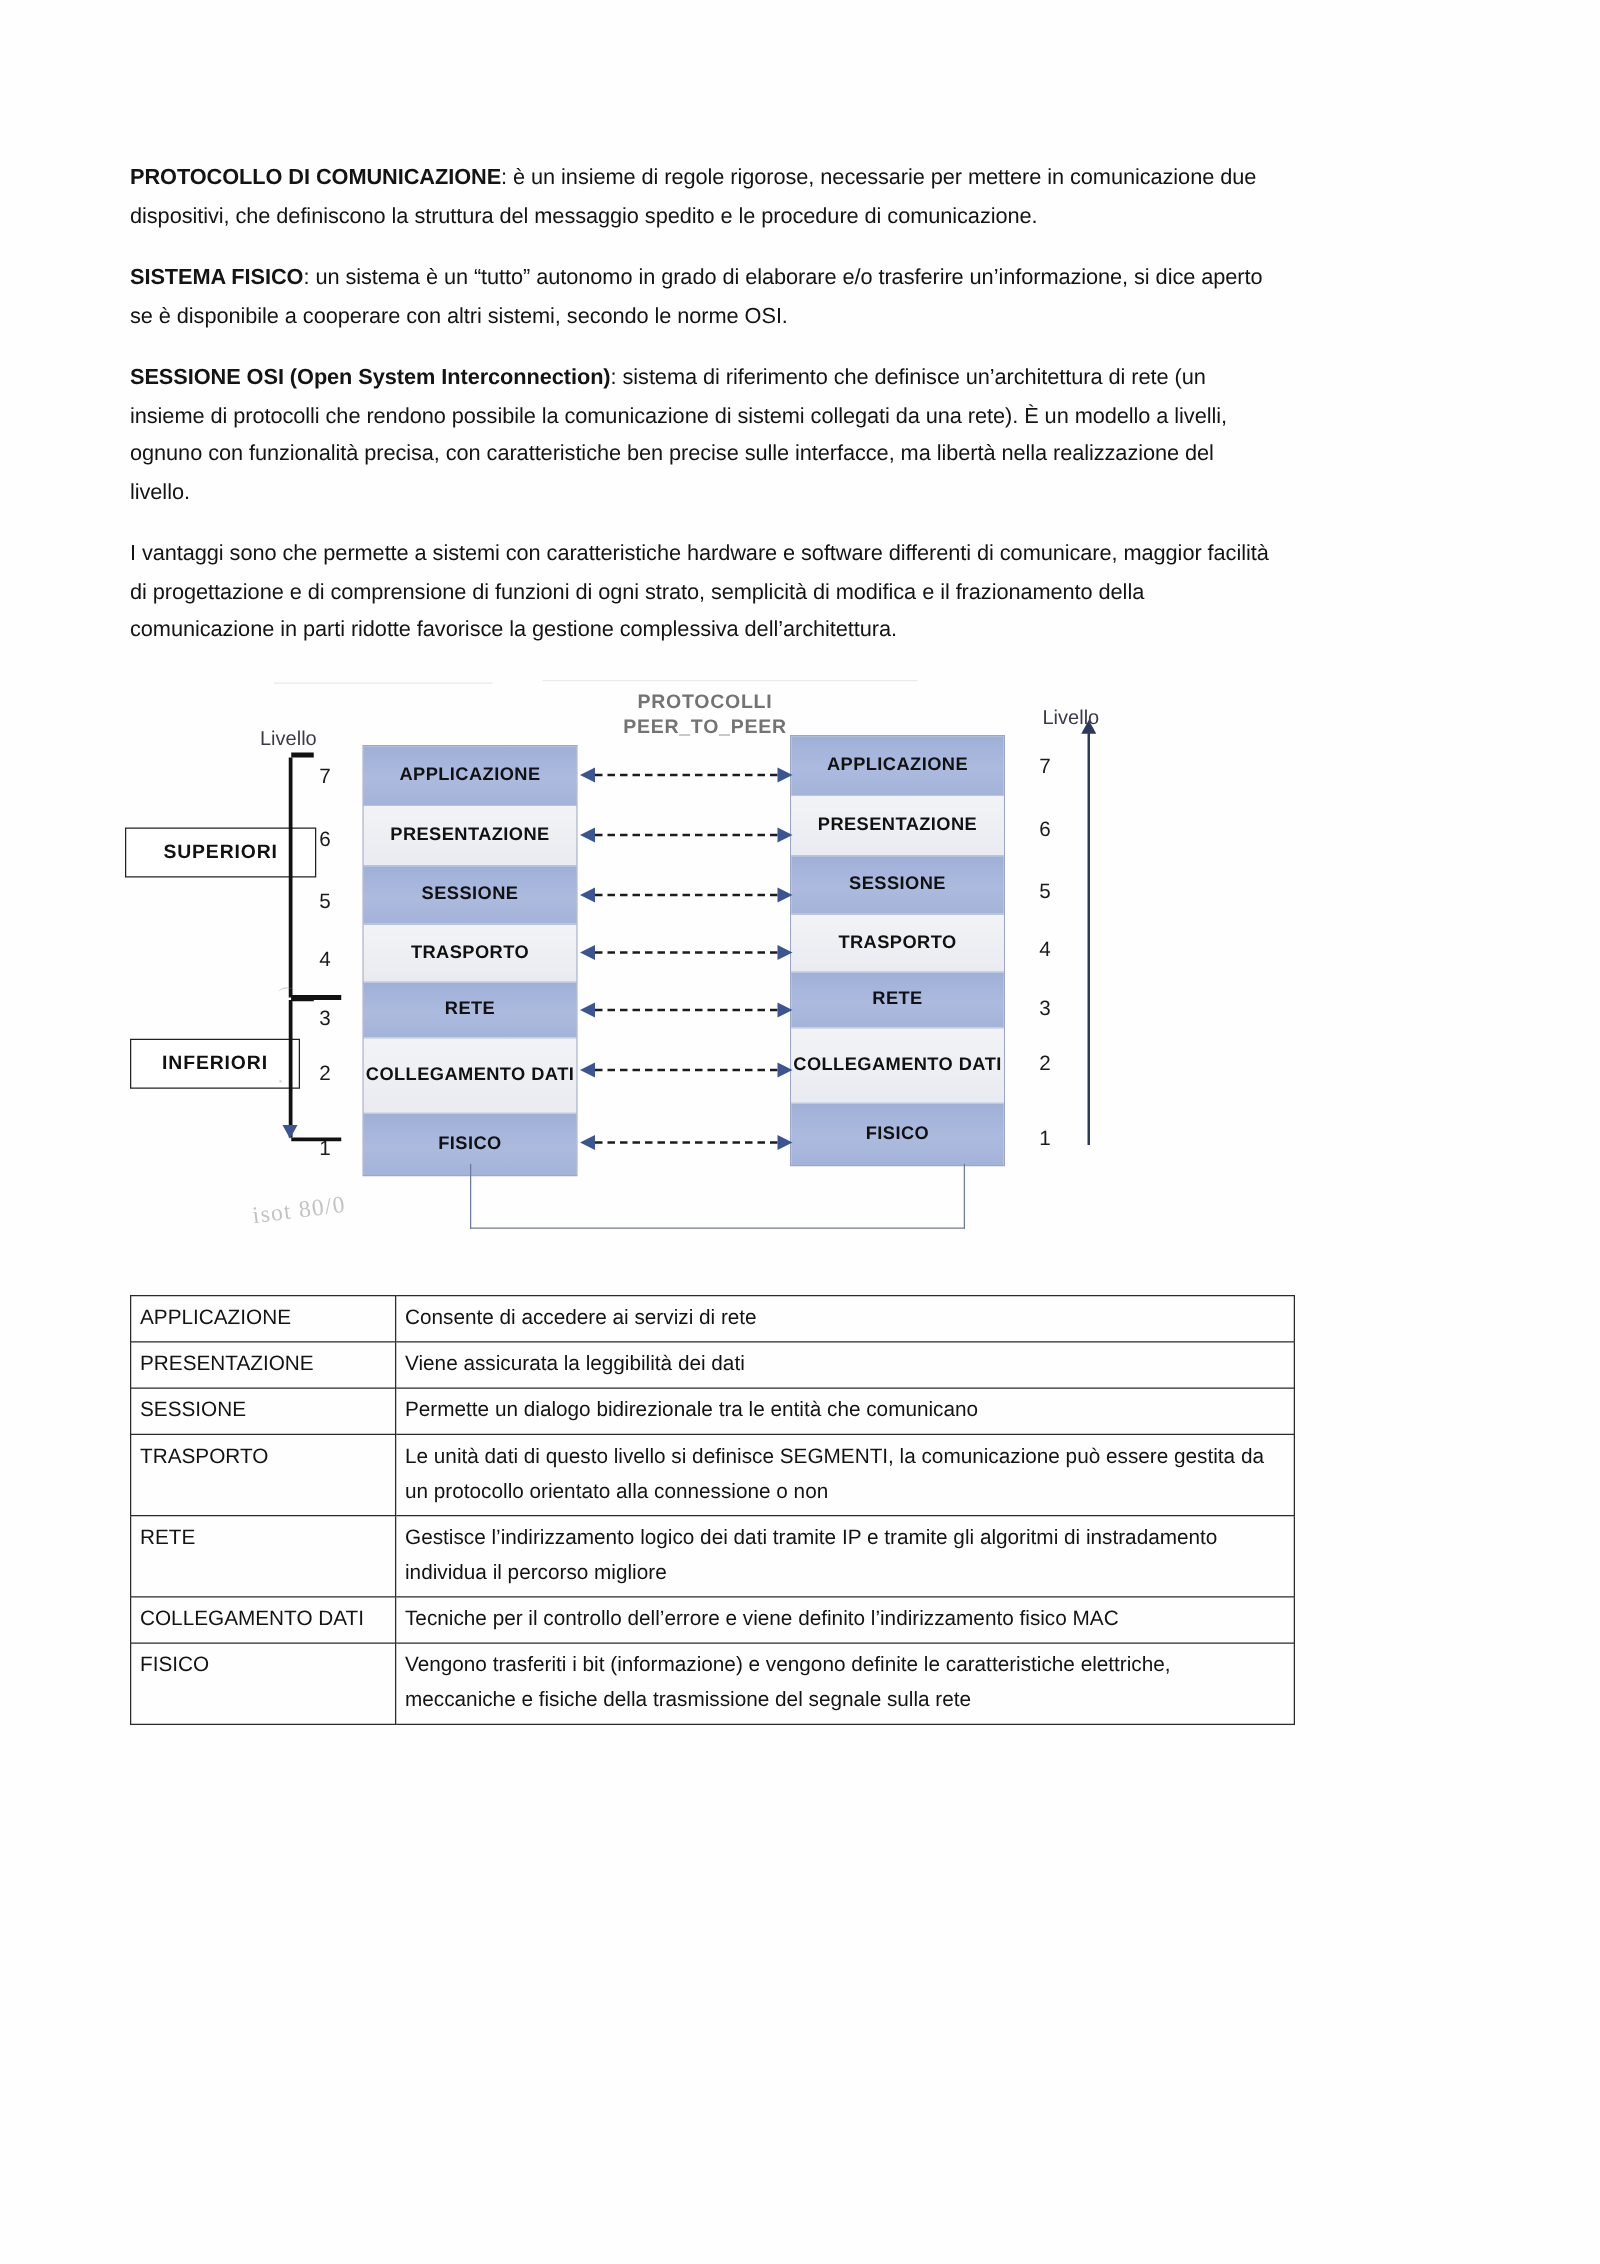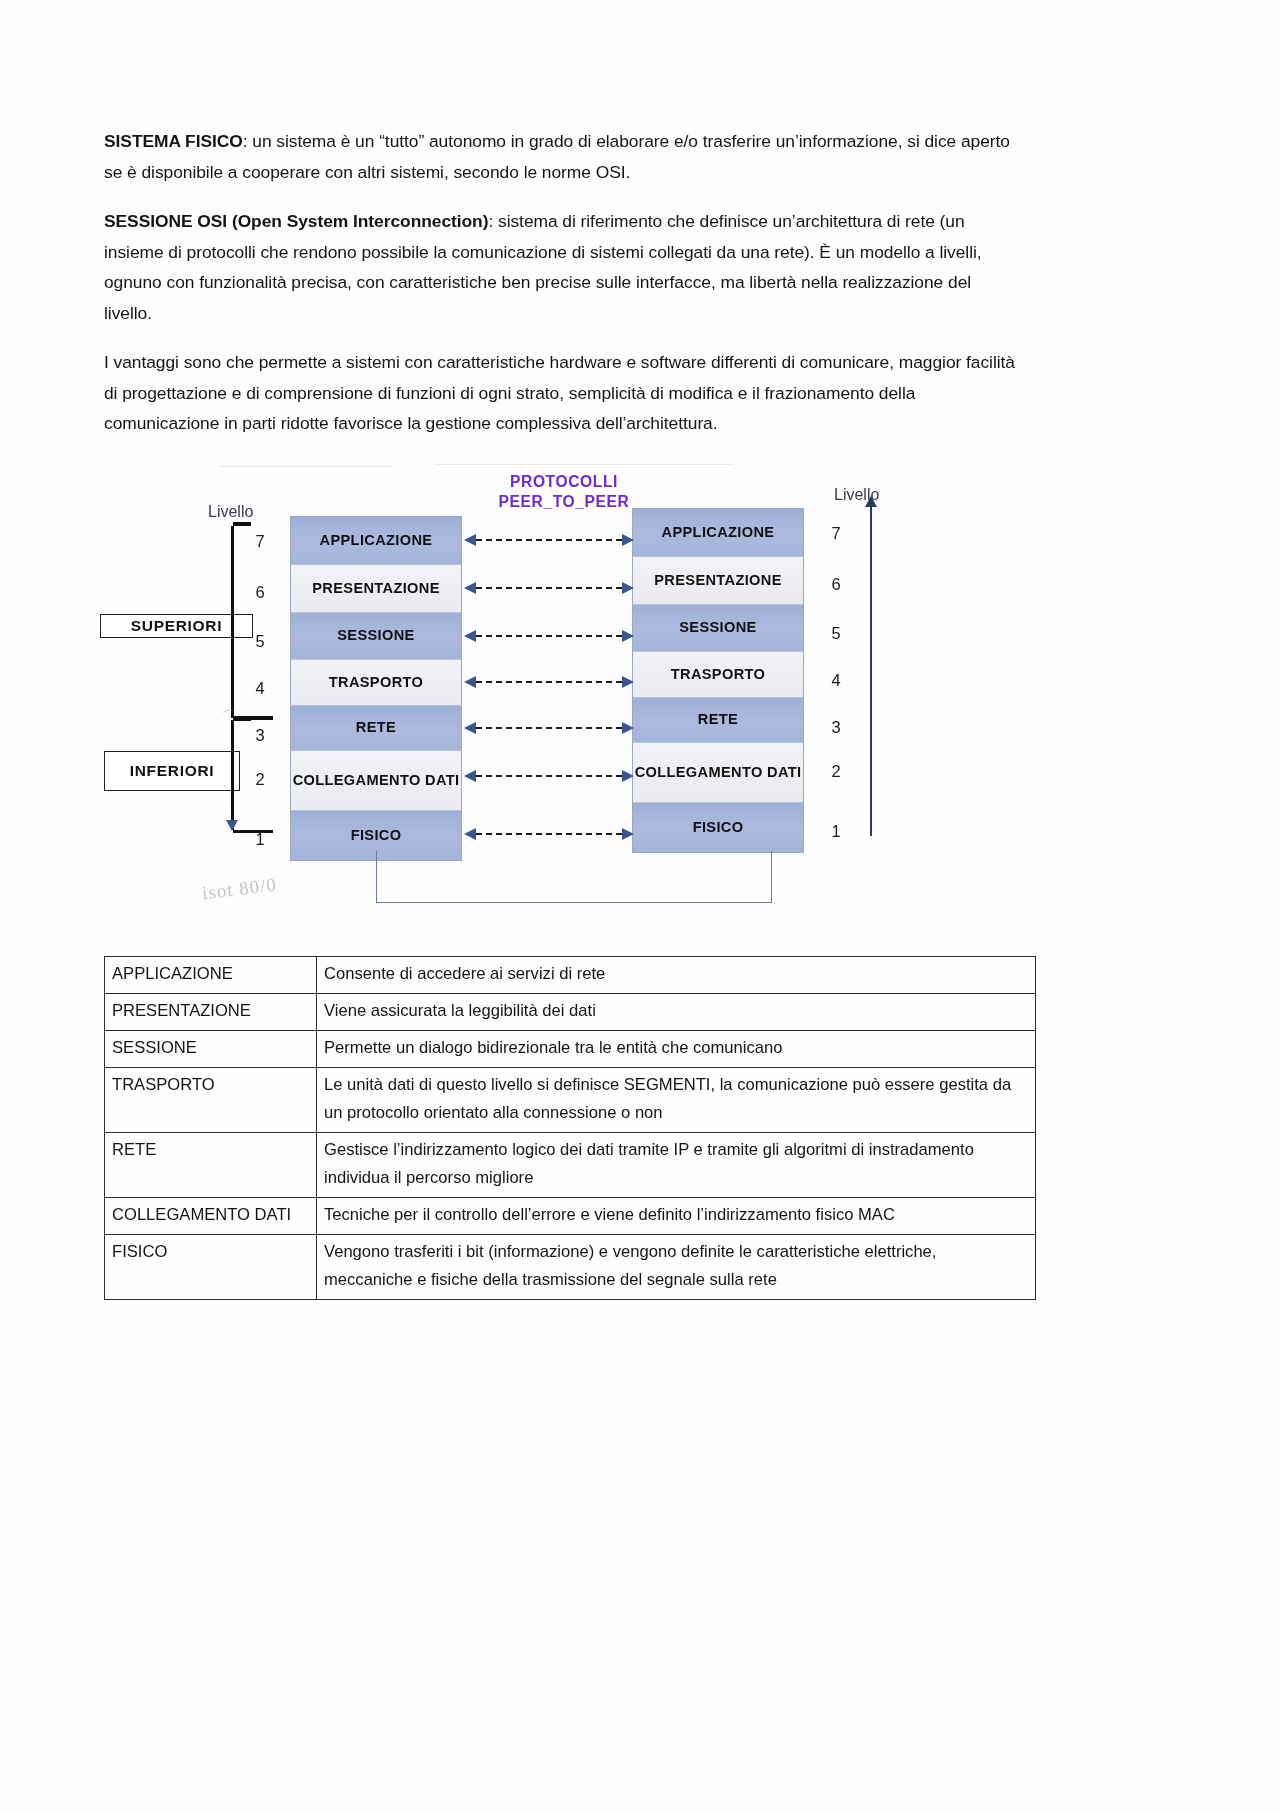--- a/index.html
+++ b/index.html
@@ -73,21 +73,21 @@
     border: 1.6px solid #222;
     background: #fff;
     font-size: 15.5px;
     font-weight: 700;
     letter-spacing: .7px;
     color: #111;
     display: flex;
     align-items: center;
     justify-content: center;
   }
-  .box-superiori { left: -4px; top: 156px; width: 153px; height: 24px; justify-content: center; }
+  .box-superiori { left: -4px; top: 124px; width: 153px; height: 40px; justify-content: center; }
   .box-inferiori { left: 0px;  top: 293px; width: 136px; height: 40px; }
 
   
   .bracket {
     position: absolute;
     border-left: 3.4px solid #111;
   }
   .bracket .cap {
     position: absolute;
     left: -1px;
@@ -147,21 +147,21 @@
   .layer:last-child { border-bottom: none; }
   .layer.blue  { background: linear-gradient(180deg,#9fb0d8 0%, #acbade 55%, #a3b3d9 100%); }
   .layer.light { background: linear-gradient(180deg,#f2f3f6 0%, #e9ebf1 100%); }
 
   
   .peer-title {
     position: absolute;
     left: 370px; top: 14px;
     width: 180px;
     text-align: center;
-    color: #6d28d9;
+    color: #737373;
     font-weight: 700;
     font-size: 15.6px;
     line-height: 20px;
     letter-spacing: .6px;
   }
   .arrow-row {
     position: absolute;
     left: 360px;
     width: 170px;
     height: 12px;
@@ -249,20 +249,23 @@
     color: #141414;
   }
   table.osi-table td.c1 { width: 212px; }
 </style>
 </head>
 <body>
 
 <div class="page">
   <div class="content">
 
+    <p class="para">
+      <b>PROTOCOLLO DI COMUNICAZIONE</b><span>: è un insieme di regole rigorose, necessarie per mettere in comunicazione due dispositivi, che definiscono la struttura del messaggio spedito e le procedure di comunicazione.</span>
+    </p>
 
     <p class="para">
       <b>SISTEMA FISICO</b><span>: un sistema è un “tutto” autonomo in grado di elaborare e/o trasferire un’informazione, si dice aperto se è disponibile a cooperare con altri sistemi, secondo le norme OSI.</span>
     </p>
 
 
     <p class="para">
       <b>SESSIONE OSI (Open System Interconnection)</b><span>: sistema di riferimento che definisce un’architettura di rete (un insieme di protocolli che rendono possibile la comunicazione di sistemi collegati da una rete). È un modello a livelli, ognuno con funzionalità precisa, con caratteristiche ben precise sulle interfacce, ma libertà nella realizzazione del livello.</span>
     </p>
 

